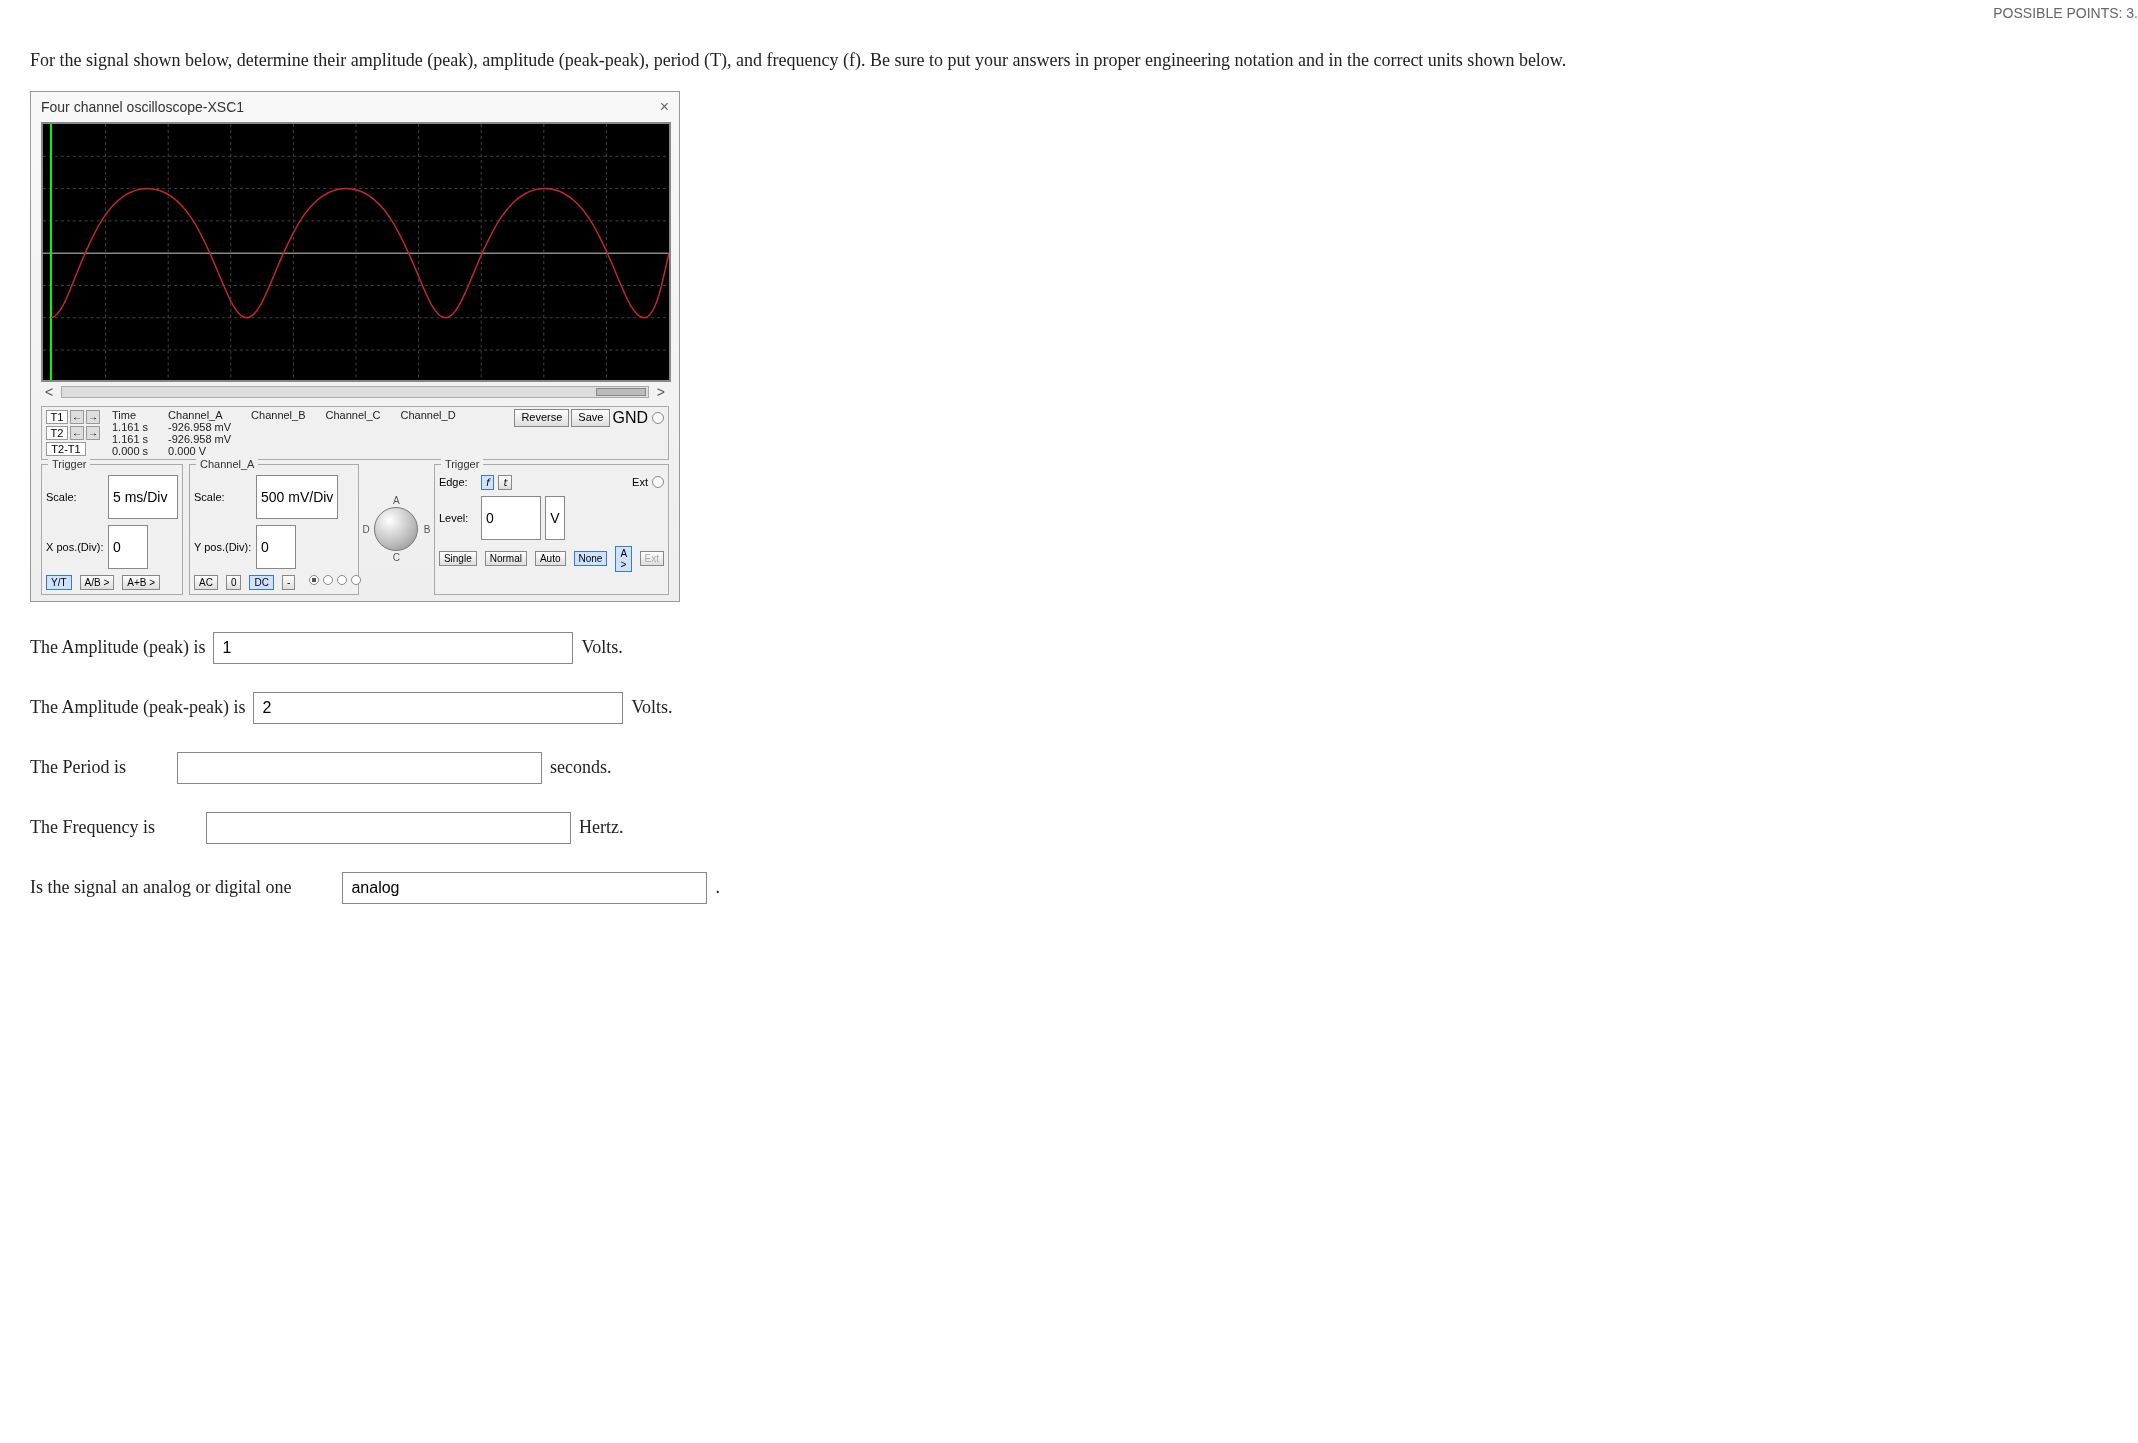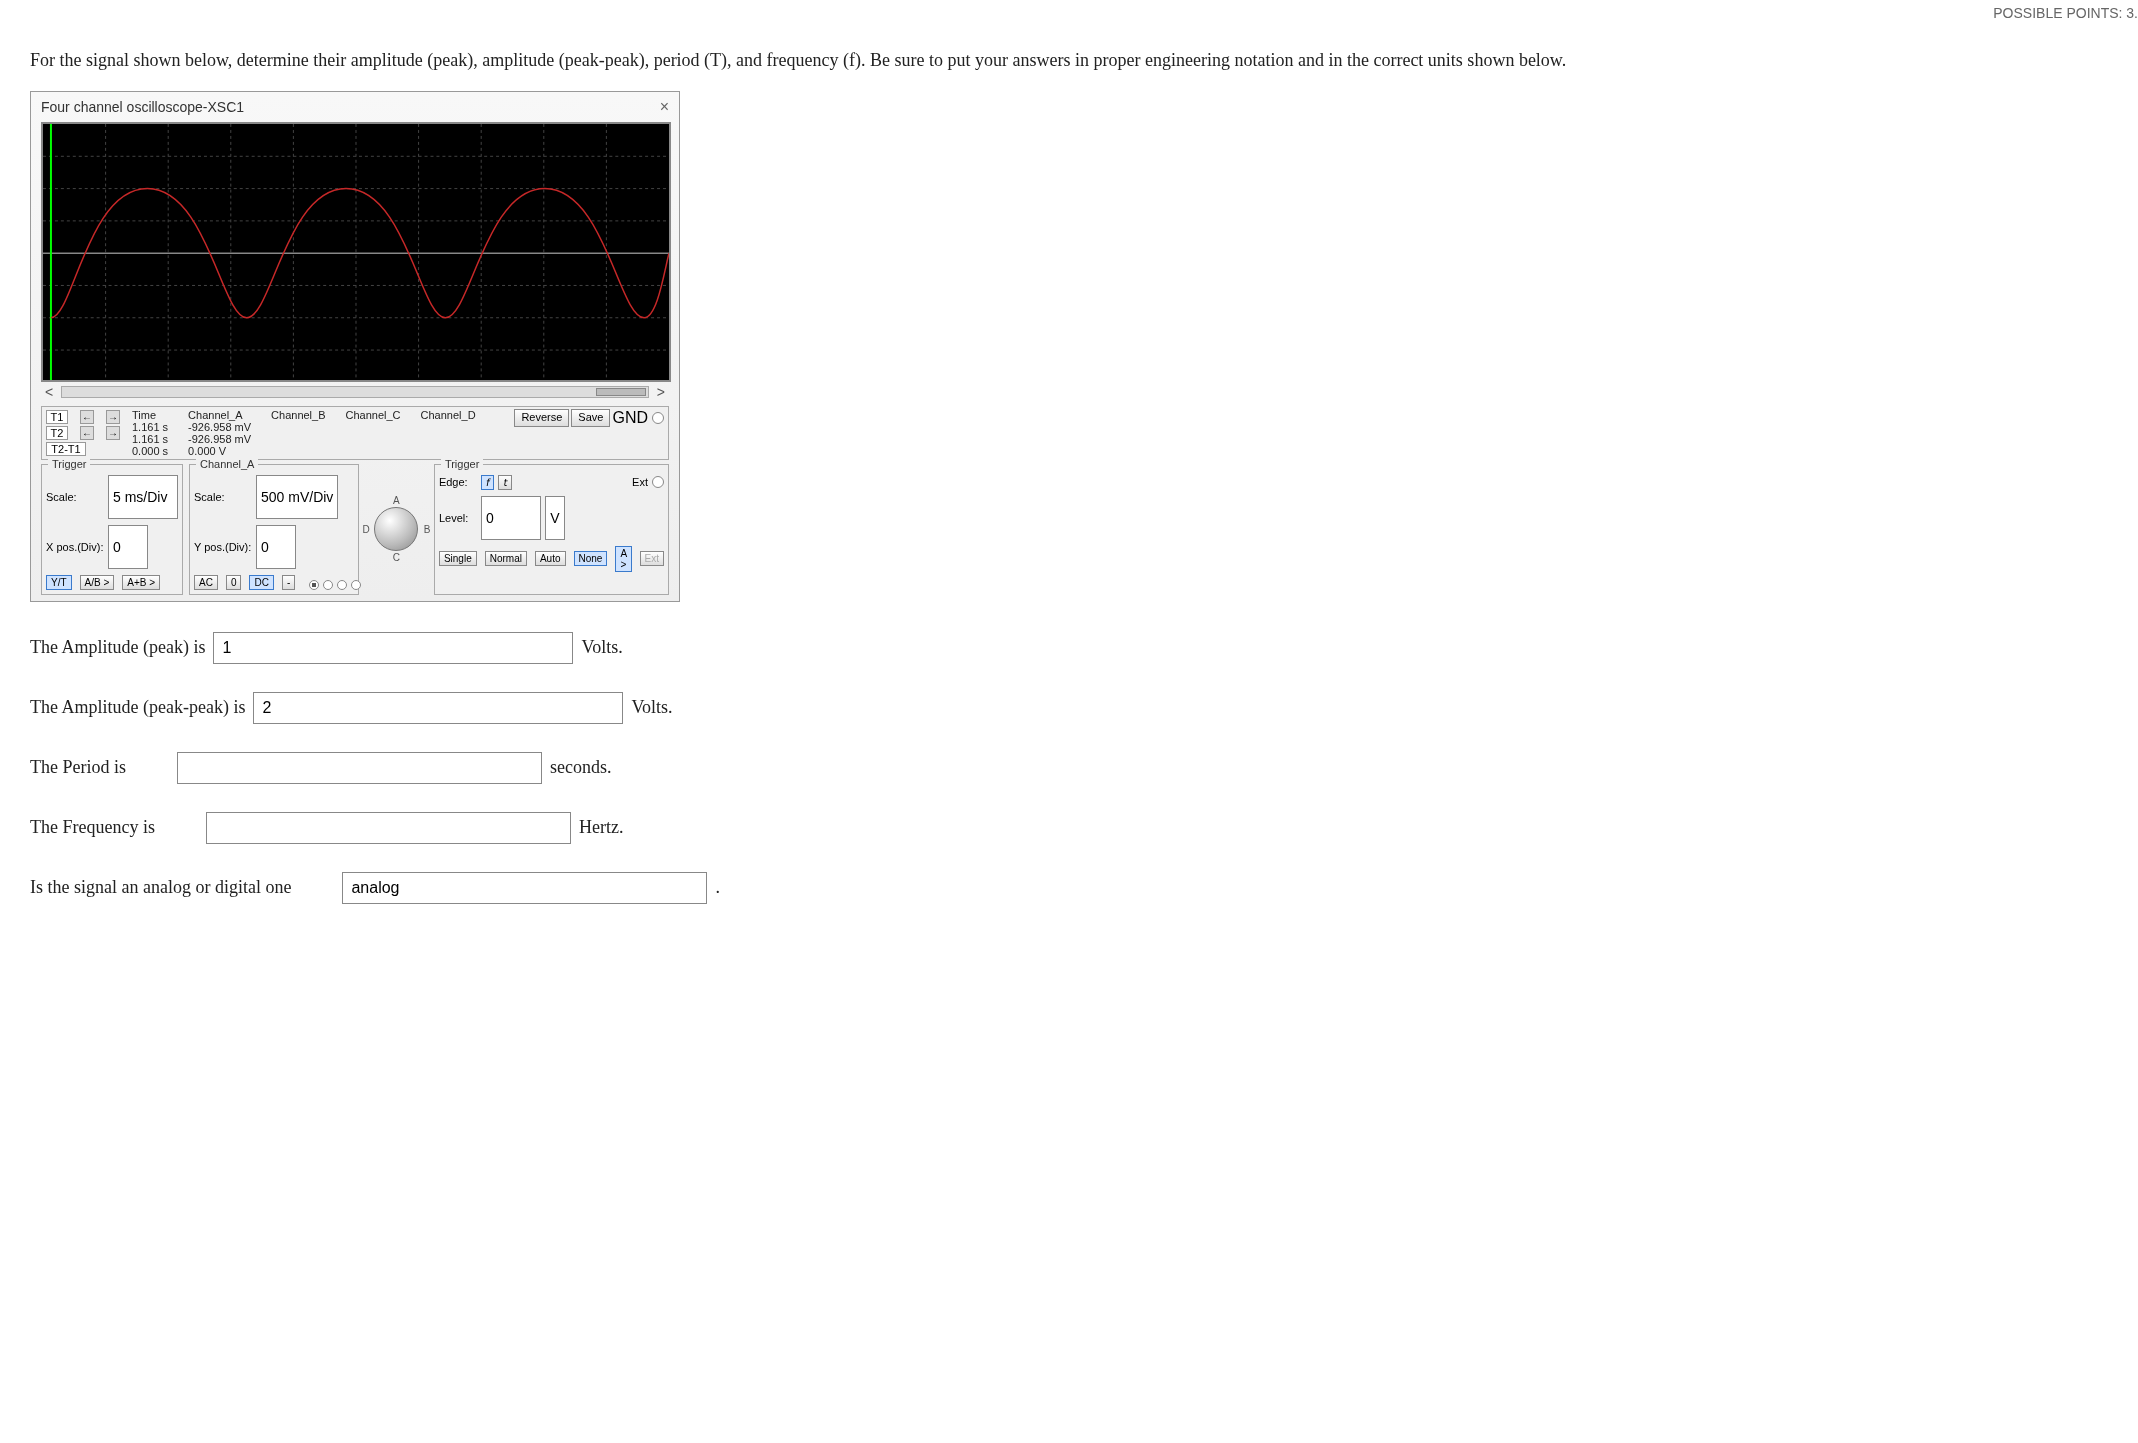--- a/index.html
+++ b/index.html
@@ -82,21 +82,21 @@
     }
     .cursor-left {
       display: flex;
       flex-direction: column;
       gap: 0px;
       font-size: 11px;
     }
     .cursor-row {
       display: flex;
       align-items: flex-start;
-      gap: 12px;
+      gap: 2px;
       padding: 1px 2px;
     }
     .cursor-label-box {
       background: #fff;
       border: 1px solid #999;
       padding: 0 2px;
       font-size: 11px;
       min-width: 22px;
       text-align: center;
     }
@@ -403,21 +403,21 @@
     <div class="panel p-channel">
       <div class="panel-title">Channel_A</div>
       <div class="panel-row">
         <span class="panel-label">Scale:</span>
         <span class="panel-input">500 mV/Div</span>
       </div>
       <div class="panel-row">
         <span class="panel-label">Y pos.(Div):</span>
         <span class="panel-input" style="min-width:40px">0</span>
       </div>
-      <div class="panel-row btn-group" style="align-items:flex-end">
+      <div class="panel-row btn-group" style="align-items:flex-start">
         <span class="toggle-btn">AC</span>
         <span class="toggle-btn">0</span>
         <span class="toggle-btn active">DC</span>
         <span class="toggle-btn">-</span>
         <div class="radio-row" style="margin-top:0; margin-left:6px;">
           <span class="radio-circle checked"></span>
           <span class="radio-circle"></span>
           <span class="radio-circle"></span>
           <span class="radio-circle"></span>
         </div>

